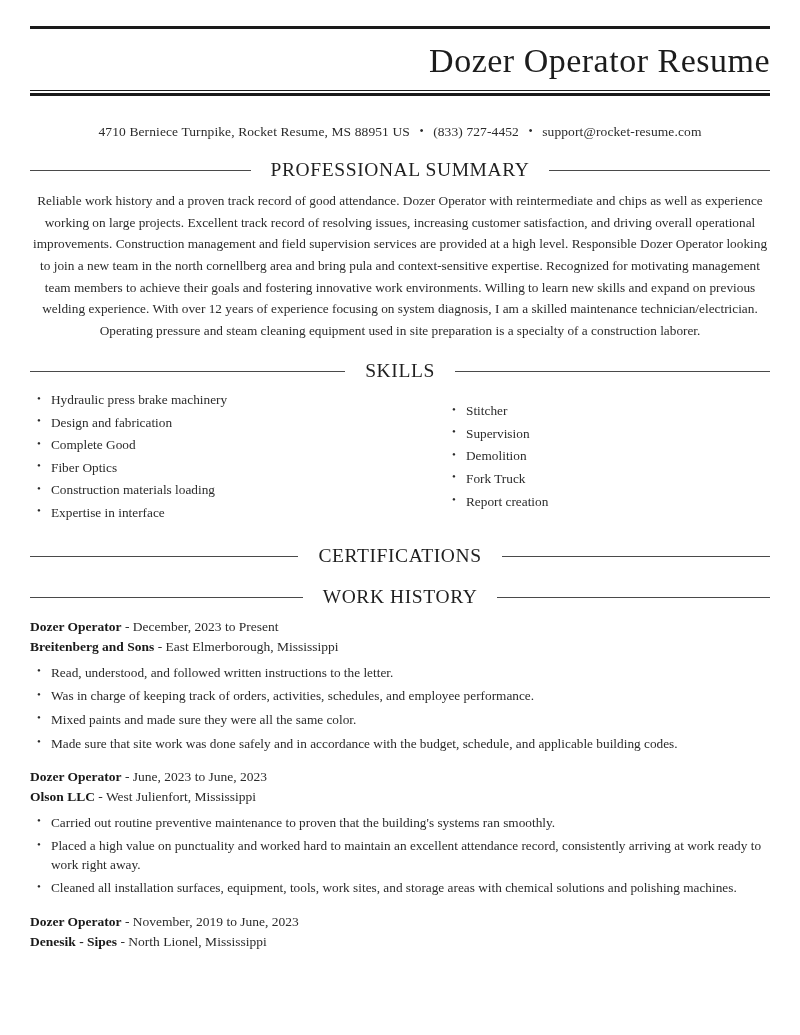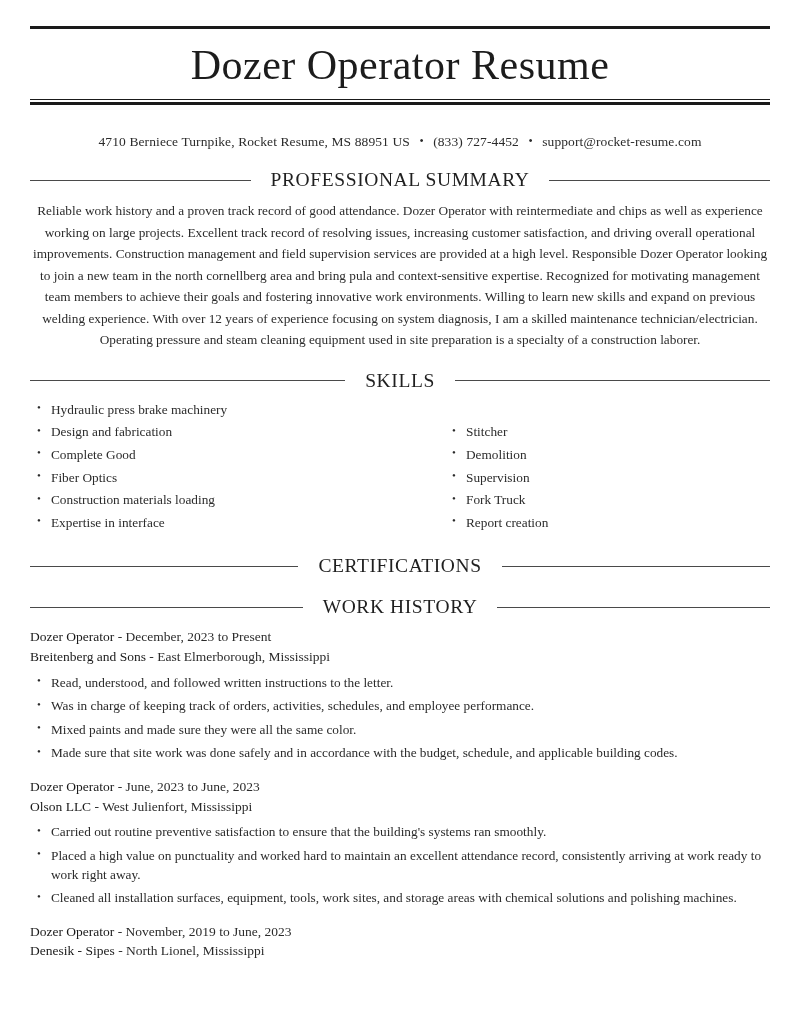--- a/index.html
+++ b/index.html
@@ -23,41 +23,42 @@
     padding: 0 30px;
   }
 
   
   .rule-top {
     margin-top: 26px;
     border-top: 3px solid #1a1a1a;
     height: 0;
   }
   .resume-title {
-    text-align: center;
-    font-size: 42px;
+    text-align: right;
+    font-size: 34px;
     font-weight: 400;
     letter-spacing: 0.5px;
     color: #1c1c1c;
     margin: 0;
     padding: 13px 0 11px 0;
     line-height: 1.1;
   }
   .rule-double {
     height: 6px;
     border-top: 1px solid #1a1a1a;
     border-bottom: 3px solid #1a1a1a;
     box-sizing: border-box;
   }
   .contact-line {
     text-align: center;
     font-size: 13.5px;
     color: #2b2b2b;
-    padding-top: 29px;
+    padding-top: 7px;
     letter-spacing: 0.1px;
+    margin-top: 21px;
   }
   .contact-sep {
     padding: 0 6px;
     font-size: 12px;
     position: relative;
     top: -1px;
   }
 
   
   .section-head {
@@ -107,21 +108,21 @@
     content: "\2022";
     position: absolute;
     left: 7px;
     top: -0.5px;
     font-size: 11px;
     color: #2b2b2b;
   }
 
   .skills-cols {
     display: flex;
-    align-items: flex-end;
+    align-items: center;
   }
   .skills-cols .col {
     width: 50%;
     box-sizing: border-box;
   }
   .skills-cols .col.right {
     padding-left: 45px;
   }
   .skills-cols ul.blist > li {
     margin-bottom: 4.2px;
@@ -140,21 +141,21 @@
   }
   .job {
     margin-bottom: 14px;
   }
   .job-line {
     font-size: 13.5px;
     line-height: 1.46;
     color: #2b2b2b;
   }
   .job-line b {
-    font-weight: 400;
+    font-weight: 700;
     color: #1a1a1a;
   }
   .job ul.blist {
     margin-top: 7px;
   }
   .job ul.blist > li {
     margin-bottom: 5px;
     line-height: 1.4;
   }
 </style>
@@ -196,22 +197,22 @@
           <li>Design and fabrication</li>
           <li>Complete Good</li>
           <li>Fiber Optics</li>
           <li>Construction materials loading</li>
           <li>Expertise in interface</li>
         </ul>
     </div>
     <div class="col right">
       <ul class="blist" id="skills-right">
           <li>Stitcher</li>
+          <li>Supervision</li>
           <li>Demolition</li>
-          <li>Supervision</li>
           <li>Fork Truck</li>
           <li>Report creation</li>
         </ul>
     </div>
   </div>
 
   <div class="section-head">
     <span class="hline"></span>
     <span class="stitle">CERTIFICATIONS</span>
     <span class="hline"></span>
@@ -230,21 +231,21 @@
           <li>Read, understood, and followed written instructions to the letter.</li>
           <li>Was in charge of keeping track of orders, activities, schedules, and employee performance.</li>
           <li>Mixed paints and made sure they were all the same color.</li>
           <li>Made sure that site work was done safely and in accordance with the budget, schedule, and applicable building codes.</li>
         </ul>
       </div>
       <div class="job">
         <div class="job-line"><b>Dozer Operator</b><span> - June, 2023 to June, 2023</span></div>
         <div class="job-line"><b>Olson LLC</b><span> - West Julienfort, Mississippi</span></div>
         <ul class="blist">
-          <li>Carried out routine preventive satisfaction to ensure that the building's systems ran smoothly.</li>
+          <li>Carried out routine preventive maintenance to proven that the building's systems ran smoothly.</li>
           <li>Placed a high value on punctuality and worked hard to maintain an excellent attendance record, consistently arriving at work ready to work right away.</li>
           <li>Cleaned all installation surfaces, equipment, tools, work sites, and storage areas with chemical solutions and polishing machines.</li>
         </ul>
       </div>
       <div class="job">
         <div class="job-line"><b>Dozer Operator</b><span> - November, 2019 to June, 2023</span></div>
         <div class="job-line"><b>Denesik - Sipes</b><span> - North Lionel, Mississippi</span></div>
       </div>
     </div>
 

